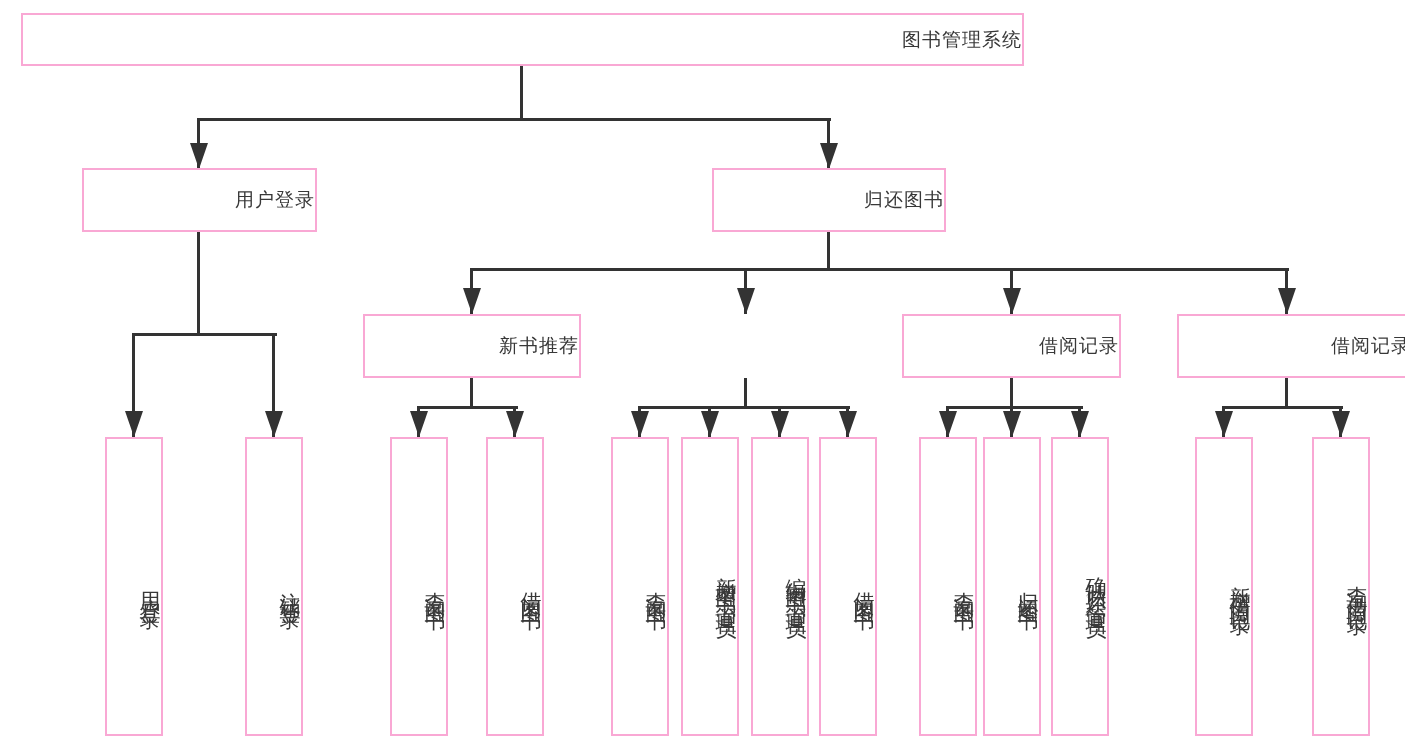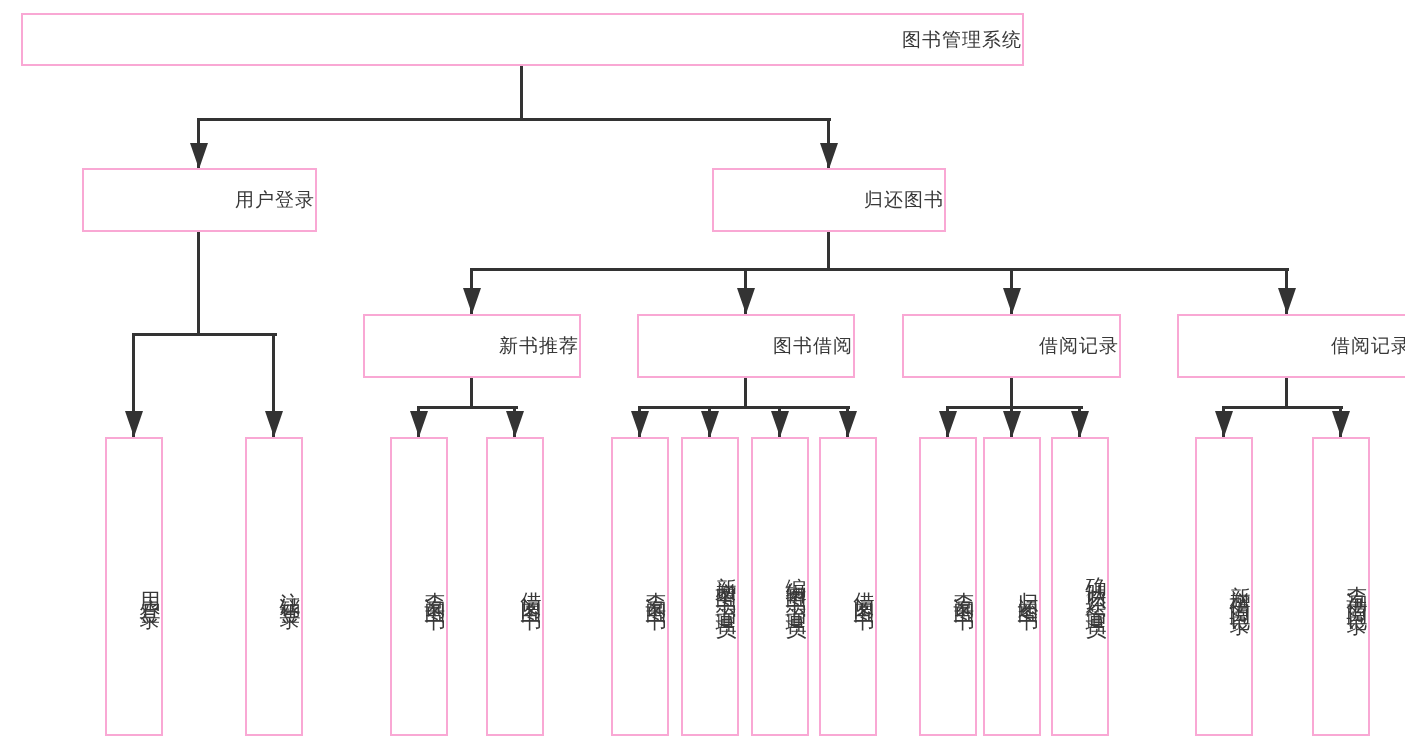--- a/index.html
+++ b/index.html
@@ -123,23 +123,20 @@
   <div class="box h" style="left:82px;top:168px;width:235px;height:64px">
     <span>用户登录</span>
   </div>
   <div class="box h" style="left:712px;top:168px;width:234px;height:64px">
     <span>归还图书</span>
   </div>
 
   <div class="box h" style="left:363px;top:314px;width:218px;height:64px">
     <span>新书推荐</span>
   </div>
-  <div class="box h" style="left:637px;top:314px;width:218px;height:64px">
-    <span>图书借阅</span>
-  </div>
   <div class="box h" style="left:902px;top:314px;width:219px;height:64px">
     <span>借阅记录</span>
   </div>
   <div class="box h" style="left:1177px;top:314px;width:236px;height:64px">
     <span>借阅记录</span>
   </div>
 
   <div class="box leaf" style="left:105px;top:437px;width:58px;height:299px">
     <span>用户登录</span>
   </div>

